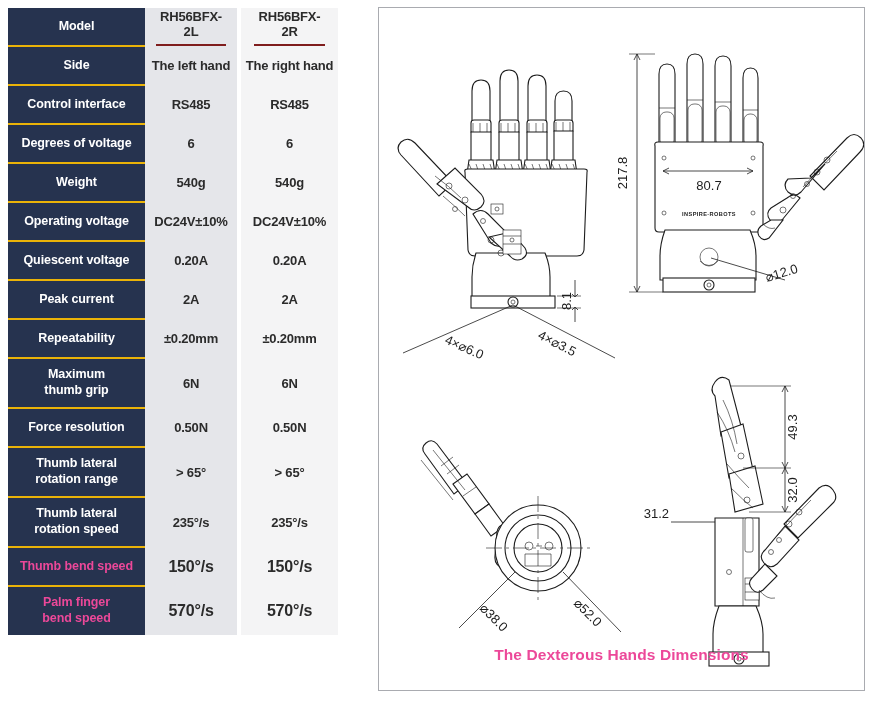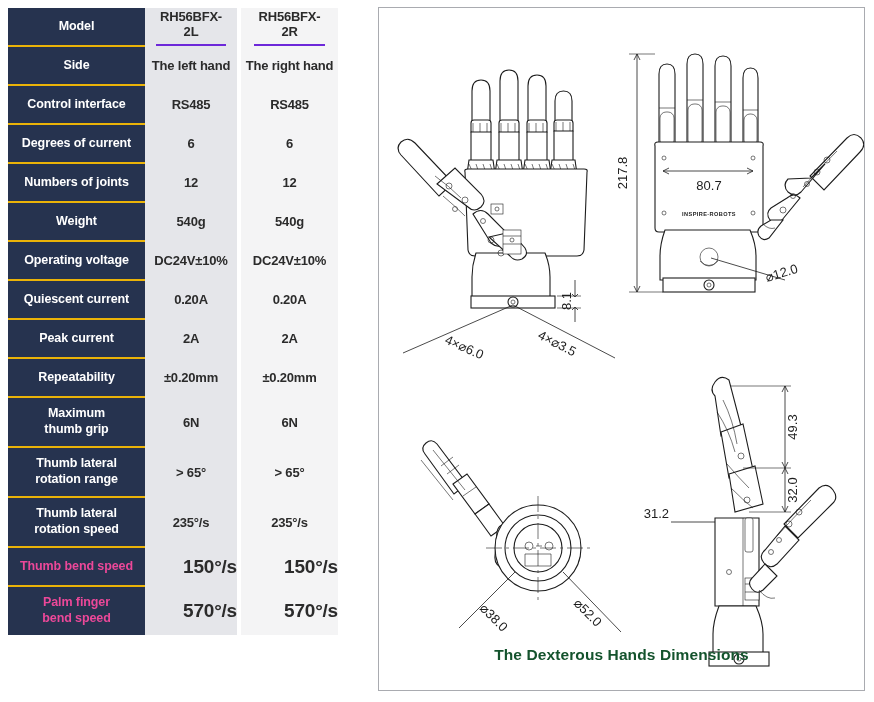--- a/index.html
+++ b/index.html
@@ -65,29 +65,29 @@
     color: #2b2b2b;
     letter-spacing: -0.2px;
   }
   td.val.left  { background: #E5E6EA; border-right: 4px solid #ffffff; }
   td.val.right { background: #F4F4F5; }
 
   tr.model td.val  { font-size: 13px; }
   tr.model td.val .underlined {
     display: inline-block;
     padding-bottom: 5px;
-    border-bottom: 2px solid #6d28d9;
+    border-bottom: 2px solid #7f1d1d;
     width: 76%;
   }
   tr.model td.val.right .underlined { width: 74%; }
 
   tr.r1 td { height: 37px; }
   tr.r2 td { height: 48px; }
 
-  tr.big td.val { font-size: 19px; text-align: right; }
+  tr.big td.val { font-size: 16px; }
 
   
   .drawing-panel {
     position: absolute;
     left: 378px;
     top: 7px;
     width: 487px;
     height: 684px;
     border: 1px solid #a9abb0;
     background: #ffffff;
@@ -95,21 +95,21 @@
   }
   .drawing-panel svg { display: block; }
   .caption {
     position: absolute;
     left: 0;
     right: 0;
     bottom: 26px;
     text-align: center;
     font-size: 15.5px;
     font-weight: bold;
-    color: #14532d;
+    color: #ec4899;
     letter-spacing: 0.1px;
   }
   .dimtext {
     font-family: "Liberation Sans", sans-serif;
     font-size: 13px;
     fill: #1d1d1d;
     font-weight: 500;
   }
   .dimtext.tiny  { font-size: 5.6px; letter-spacing: 0.4px; font-weight: bold; }
   .ln { stroke: #1d1d1d; fill: none; }
@@ -140,58 +140,58 @@
             <td class="label">Side</td>
             <td class="val left">The left hand</td>
             <td class="val right">The right hand</td>
           </tr>
           <tr class="r1">
             <td class="label">Control interface</td>
             <td class="val left">RS485</td>
             <td class="val right">RS485</td>
           </tr>
           <tr class="r1">
-            <td class="label">Degrees of current</td>
+            <td class="label">Degrees of voltage</td>
             <td class="val left">6</td>
             <td class="val right">6</td>
-          </tr>
-          <tr class="r1">
-            <td class="label">Numbers of joints</td>
-            <td class="val left">12</td>
-            <td class="val right">12</td>
           </tr>
           <tr class="r1">
             <td class="label">Weight</td>
             <td class="val left">540g</td>
             <td class="val right">540g</td>
           </tr>
           <tr class="r1">
             <td class="label">Operating voltage</td>
             <td class="val left">DC24V±10%</td>
             <td class="val right">DC24V±10%</td>
           </tr>
           <tr class="r1">
-            <td class="label">Quiescent current</td>
+            <td class="label">Quiescent voltage</td>
             <td class="val left">0.20A</td>
             <td class="val right">0.20A</td>
           </tr>
           <tr class="r1">
             <td class="label">Peak current</td>
             <td class="val left">2A</td>
             <td class="val right">2A</td>
           </tr>
           <tr class="r1">
             <td class="label">Repeatability</td>
             <td class="val left">±0.20mm</td>
             <td class="val right">±0.20mm</td>
           </tr>
           <tr class="r2">
             <td class="label">Maximum<br>thumb grip</td>
             <td class="val left">6N</td>
             <td class="val right">6N</td>
+          </tr>
+          <tr class="r1">
+            <td class="label">Force resolution</td>
+            <td class="val left">0.50N</td>
+            <td class="val right">0.50N</td>
           </tr>
           <tr class="r2">
             <td class="label">Thumb lateral<br>rotation range</td>
             <td class="val left">&gt; 65°</td>
             <td class="val right">&gt; 65°</td>
           </tr>
           <tr class="r2">
             <td class="label">Thumb lateral<br>rotation speed</td>
             <td class="val left">235°/s</td>
             <td class="val right">235°/s</td>

